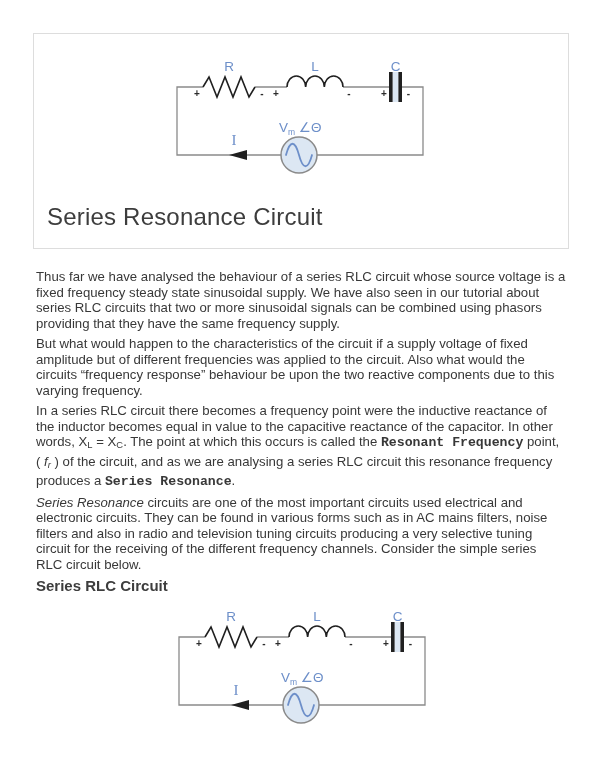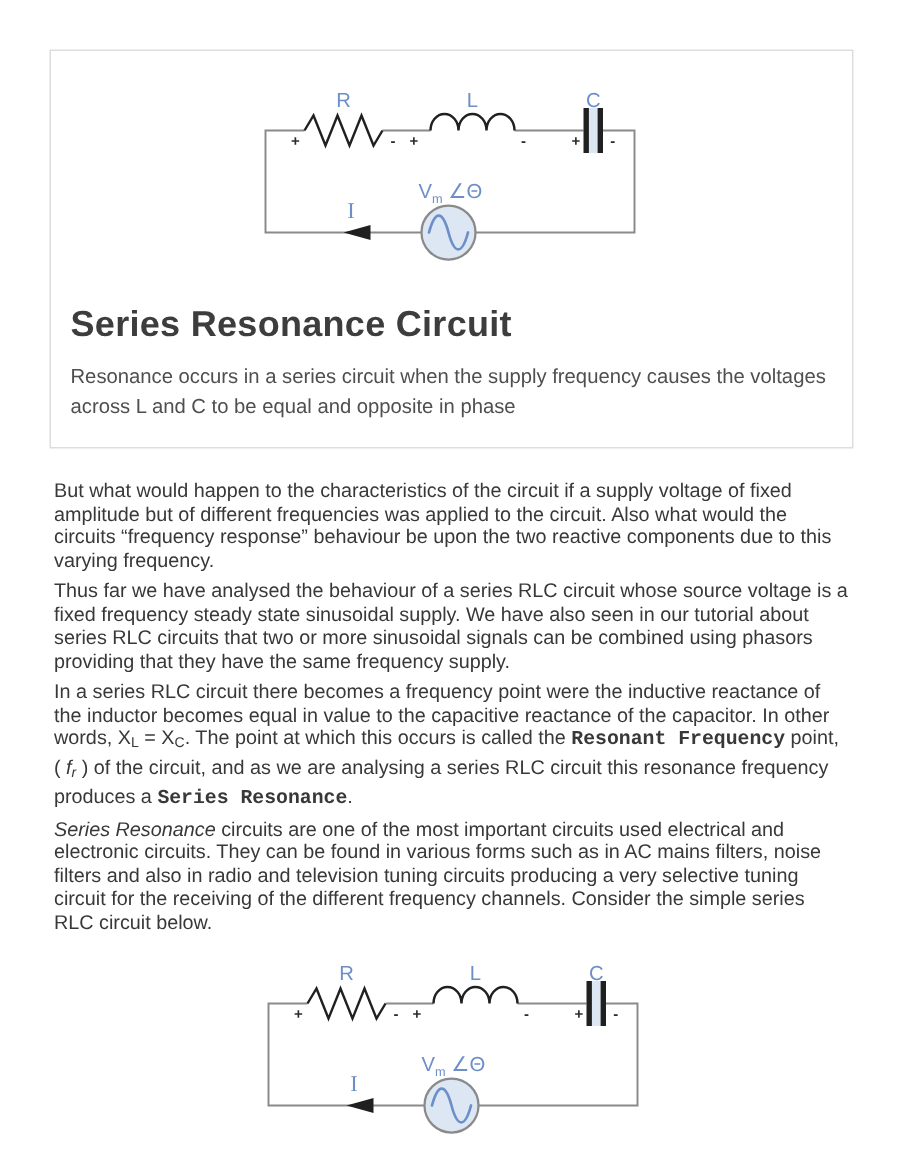--- a/index.html
+++ b/index.html
@@ -19,21 +19,21 @@
   .page{width:602px;height:780px;background:#fff;position:relative;}
   .hero-card{
     margin:33px 33px 0 33px;width:536px;
     border:1px solid var(--card-border);
     background:#fff;
     padding:0 13px 17px 13px;
   }
   .circuit{display:block;overflow:visible;}
   .hero-card .circuit{margin:1px 0 0 -13px;}
   .hero-title{
-    font-size:24px;line-height:28px;font-weight:700;color:#3d3d3d;
+    font-size:24px;line-height:28px;font-weight:400;color:#3d3d3d;
     margin-top:8px;letter-spacing:0.2px;
   }
   .hero-subtitle{
     margin-top:10px;font-size:13.5px;line-height:20px;color:#4f4f4f;
     max-width:508px;
   }
   .article{margin:20px 36px 0 36px;width:530px;}
   .article p{
     font-size:13.2px;line-height:15.5px;color:#383838;
     margin:0 0 5px 0;
@@ -91,28 +91,28 @@
 
     <text class="pol" x="163" y="62" text-anchor="middle">+</text>
     <text class="pol" x="228" y="62" text-anchor="middle">-</text>
     <text class="pol" x="242" y="62" text-anchor="middle">+</text>
     <text class="pol" x="315" y="62" text-anchor="middle">-</text>
     <text class="pol" x="350" y="62" text-anchor="middle">+</text>
     <text class="pol" x="374.5" y="62" text-anchor="middle">-</text>
   </svg>
 </div>
     <h1 class="hero-title">Series Resonance Circuit</h1>
-    <div class="hero-subtitle">Resonance occurs in a series circuit when the supply frequency causes the voltages across L and C to be equal and opposite in phase</div>
   </div>
 
   <div class="article">
+    <p>Thus far we have analysed the behaviour of a series RLC circuit whose source voltage is a fixed frequency steady state sinusoidal supply. We have also seen in our tutorial about series RLC circuits that two or more sinusoidal signals can be combined using phasors providing that they have the same frequency supply.</p>
     <p>But what would happen to the characteristics of the circuit if a supply voltage of fixed amplitude but of different frequencies was applied to the circuit. Also what would the circuits “frequency response” behaviour be upon the two reactive components due to this varying frequency.</p>
-    <p>Thus far we have analysed the behaviour of a series RLC circuit whose source voltage is a fixed frequency steady state sinusoidal supply. We have also seen in our tutorial about series RLC circuits that two or more sinusoidal signals can be combined using phasors providing that they have the same frequency supply.</p>
     <p><span>In a series RLC circuit there becomes a frequency point were the inductive reactance of the inductor becomes equal in value to the capacitive reactance of the capacitor. In other words, X</span><span class="sub">L</span><span> = X</span><span class="sub">C</span><span>. The point at which this occurs is called the </span><span class="b">Resonant Frequency</span><span> point, ( </span><span class="i">f</span><span class="i sub">r</span><span> ) of the circuit, and as we are analysing a series RLC circuit this resonance frequency produces a </span><span class="b">Series Resonance</span><span>.</span></p>
     <p><span class="i">Series Resonance</span><span> circuits are one of the most important circuits used electrical and electronic circuits. They can be found in various forms such as in AC mains filters, noise filters and also in radio and television tuning circuits producing a very selective tuning circuit for the receiving of the different frequency channels. Consider the simple series RLC circuit below.</span></p>
+    <h2 class="section-heading">Series RLC Circuit</h2>
     <div class="circuit-slot-bottom">
   <svg class="circuit" width="534" height="160" viewBox="0 0 534 160" xmlns="http://www.w3.org/2000/svg">
 
     <path class="wire" d="M169,52 H143 V120 H247 M283,120 H389 V52 H368 M221,52 H253 M309,52 H355"></path>
 
     <polyline class="comp" points="169,52 175,42 183,62 191,42 199,62 207,42 215,62 221,52"></polyline>
 
     <path class="comp" d="M253,52 a9.33,11 0 0 1 18.66,0 a9.33,11 0 0 1 18.67,0 a9.33,11 0 0 1 18.67,0"></path>
 
     <rect class="dielectric" x="358.5" y="37" width="6" height="30"></rect>

